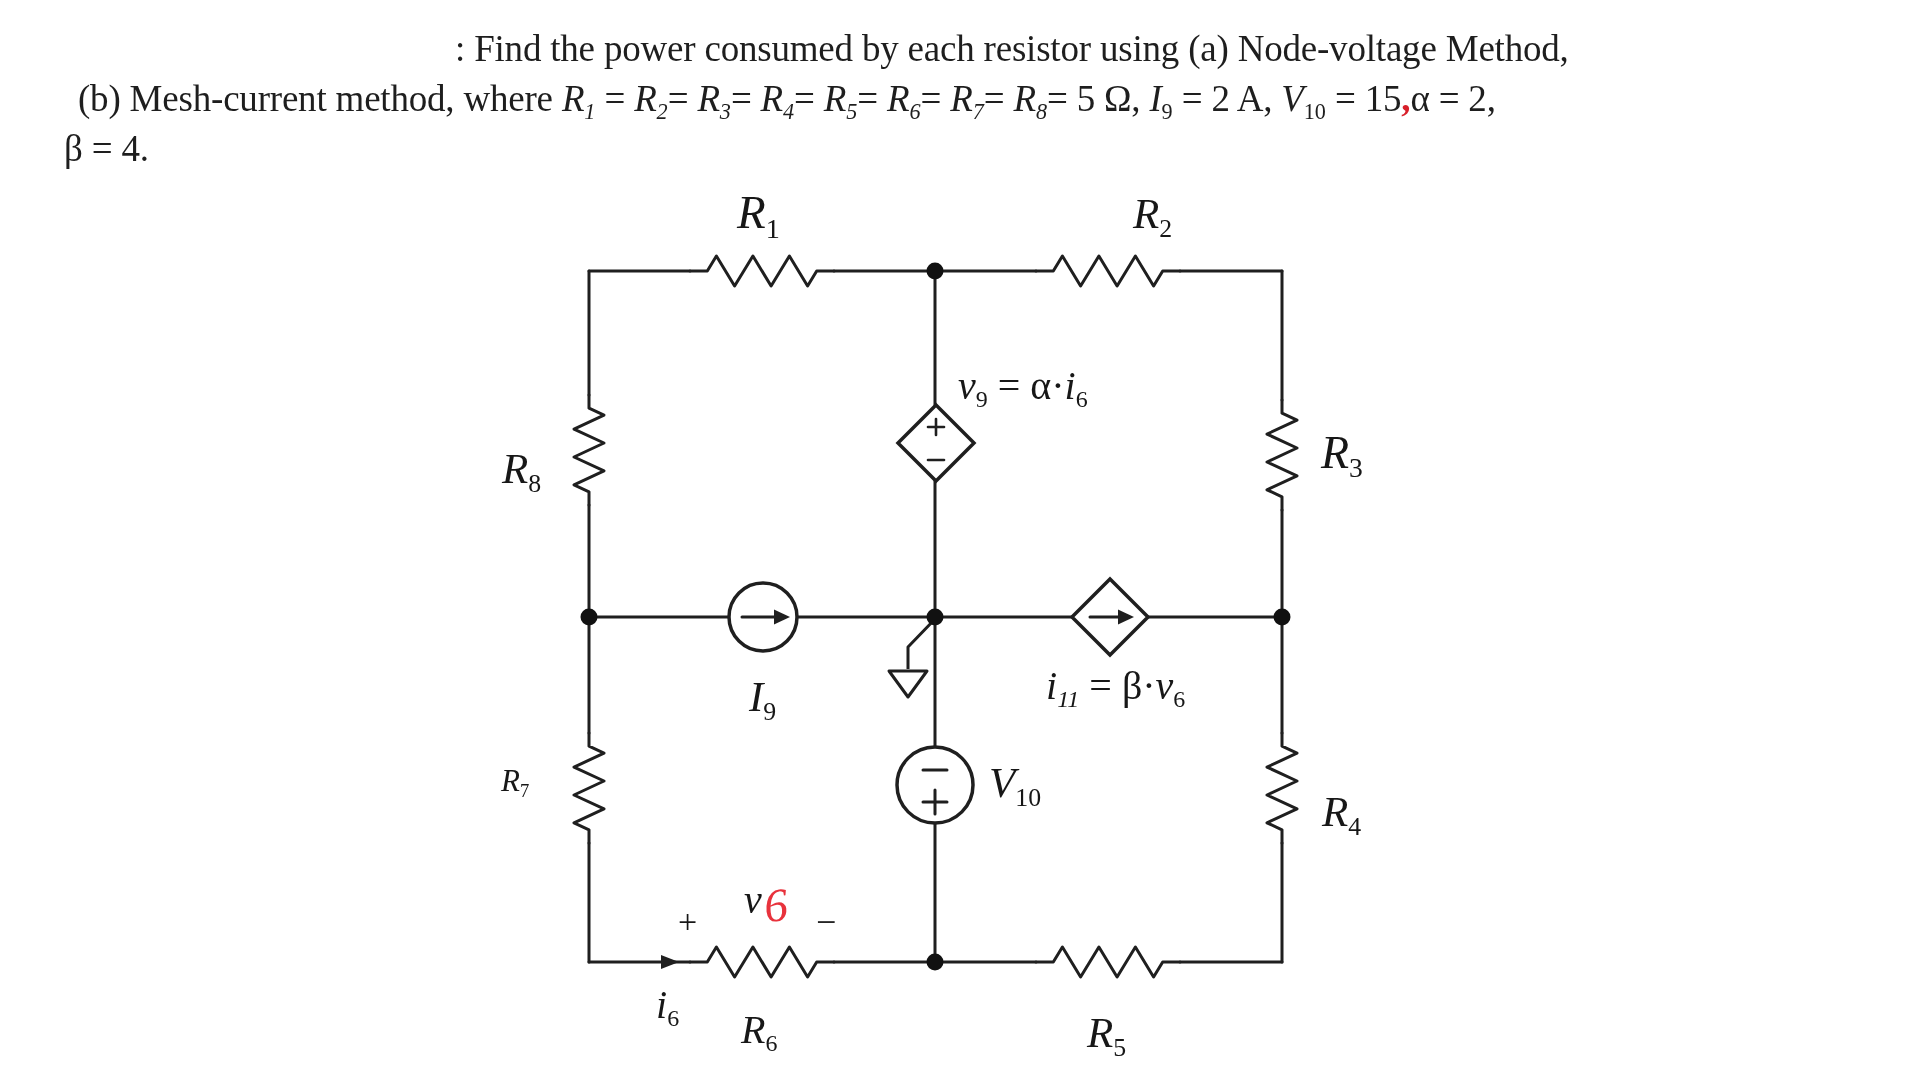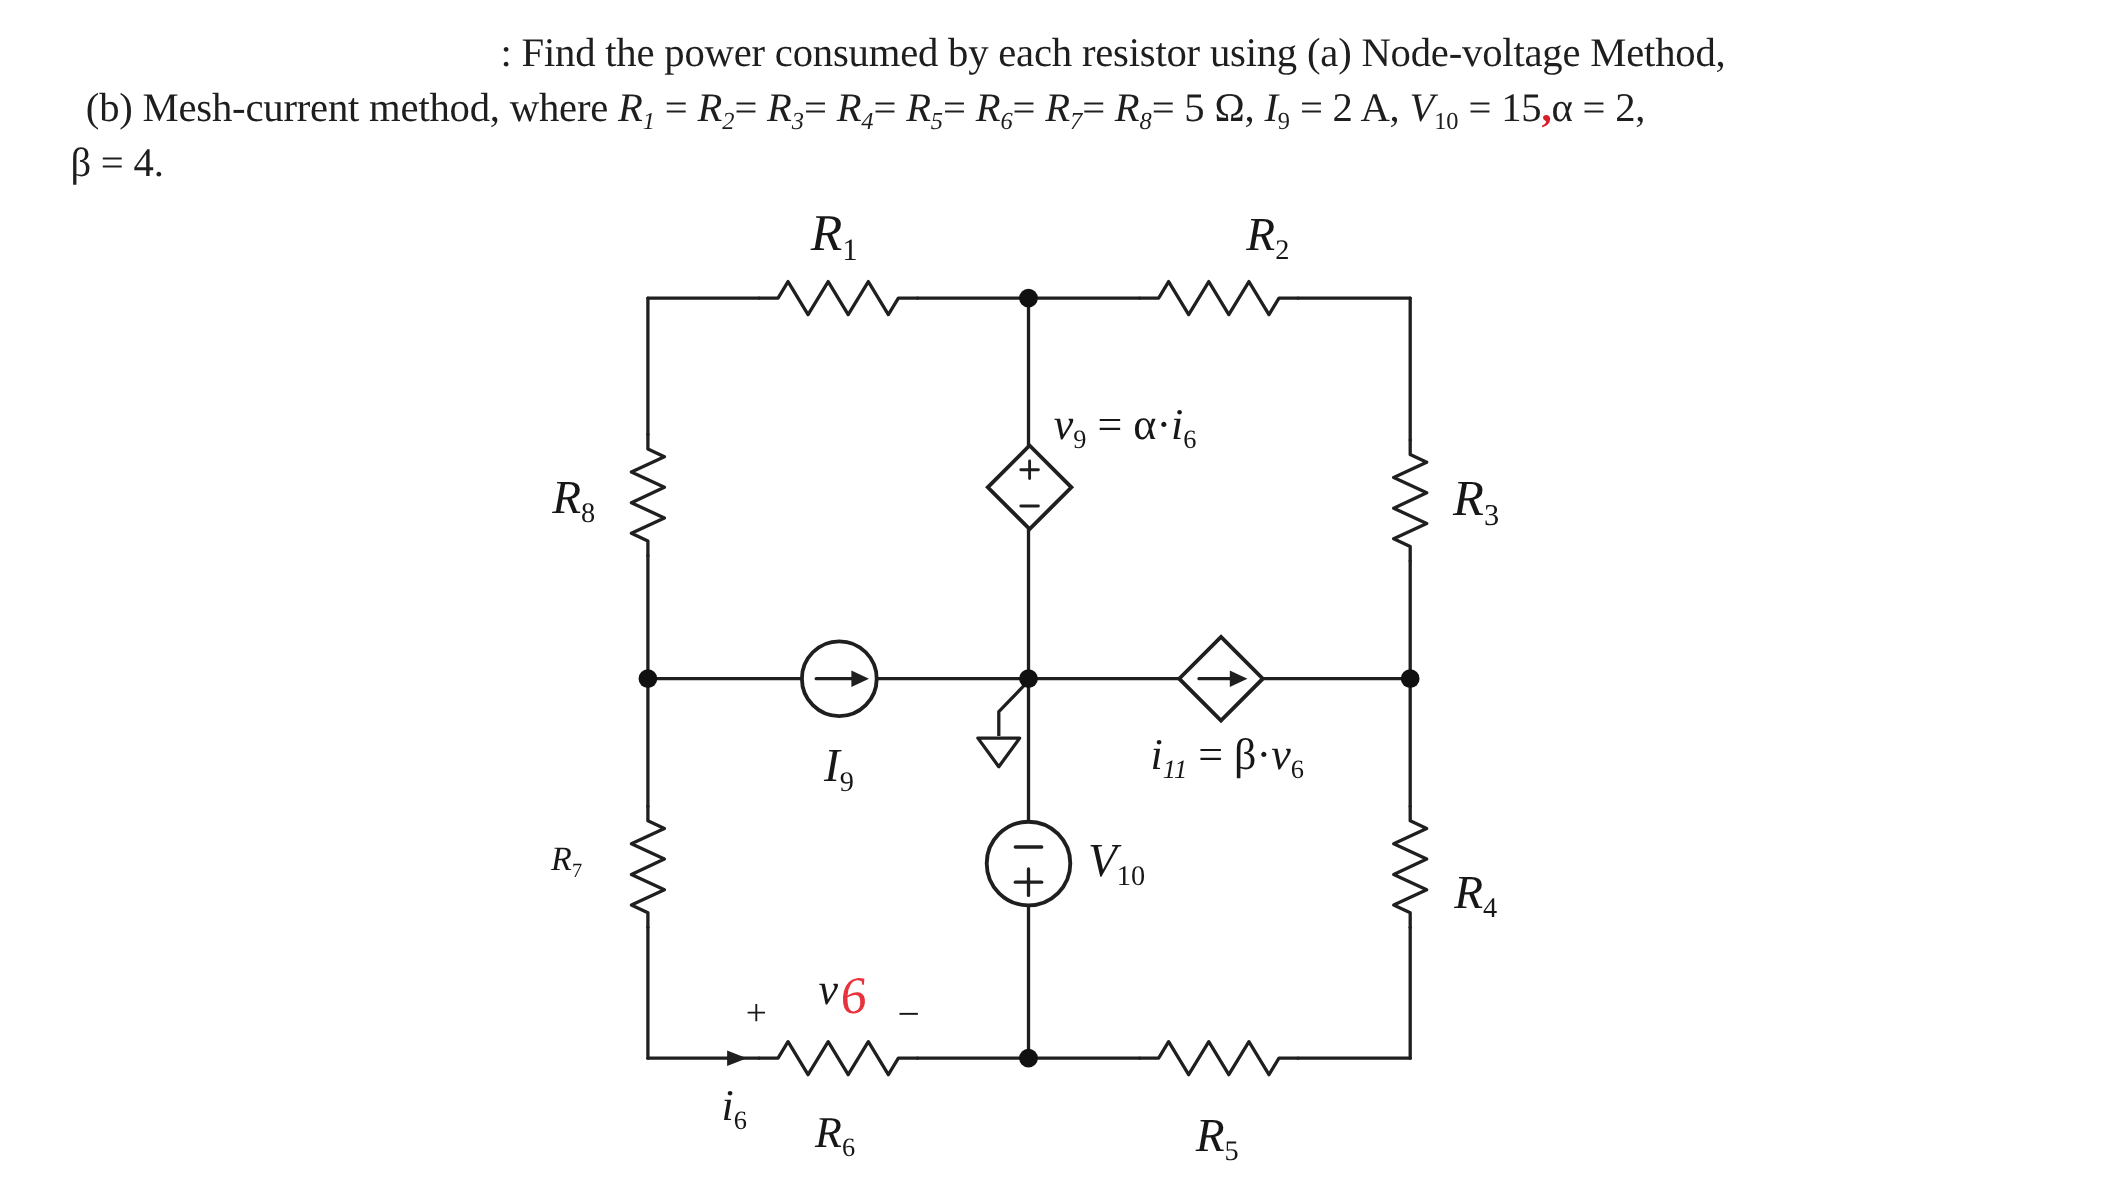--- a/index.html
+++ b/index.html
@@ -77,21 +77,21 @@
       <circle cx="935" cy="962" r="8.5" fill="#111"></circle>
     </svg>
 
   <div class="lbl" style="left:737px;top:185px;font-size:47px"><span class="seg-i">R</span><span class="seg-s">1</span></div>
   <div class="lbl" style="left:1133px;top:189px;font-size:43px"><span class="seg-i">R</span><span class="seg-s">2</span></div>
   <div class="lbl" style="left:1321px;top:426px;font-size:46px"><span class="seg-i">R</span><span class="seg-s">3</span></div>
   <div class="lbl" style="left:1322px;top:787px;font-size:43px"><span class="seg-i">R</span><span class="seg-s">4</span></div>
   <div class="lbl" style="left:1087px;top:1008px;font-size:43px"><span class="seg-i">R</span><span class="seg-s">5</span></div>
   <div class="lbl" style="left:741px;top:1006px;font-size:40px"><span class="seg-i">R</span><span class="seg-s">6</span></div>
   <div class="lbl" style="left:501px;top:763px;font-size:31px"><span class="seg-i">R</span><span class="seg-s">7</span></div>
-  <div class="lbl" style="left:502px;top:428px;font-size:43px"><span class="seg-i">R</span><span class="seg-s">8</span></div>
+  <div class="lbl" style="left:502px;top:444px;font-size:43px"><span class="seg-i">R</span><span class="seg-s">8</span></div>
 
   <div class="lbl" style="left:749px;top:672px;font-size:43px"><span class="seg-i">I</span><span class="seg-s">9</span></div>
   <div class="lbl" style="left:989px;top:758px;font-size:43px"><span class="seg-i">V</span><span class="seg-s">10</span></div>
   <div class="lbl" style="left:958px;top:362px;font-size:40px"><span class="seg-i">v</span><span class="seg-s">9</span><span> = α·</span><span class="seg-i">i</span><span class="seg-s">6</span></div>
   <div class="lbl" style="left:1046px;top:662px;font-size:40px"><span class="seg-i">i</span><span class="seg-i seg-s">11</span><span> = β·</span><span class="seg-i">v</span><span class="seg-s">6</span></div>
 
   <div class="lbl" style="left:744px;top:876px;font-size:40px"><span class="seg-i">v</span><span class="seg-r6">6</span></div>
   <div class="lbl" style="left:678px;top:903px;font-size:34px">+</div>
   <div class="lbl" style="left:816px;top:901px;font-size:36px">−</div>
   <div class="lbl" style="left:656px;top:981px;font-size:40px"><span class="seg-i">i</span><span class="seg-s">6</span></div>

